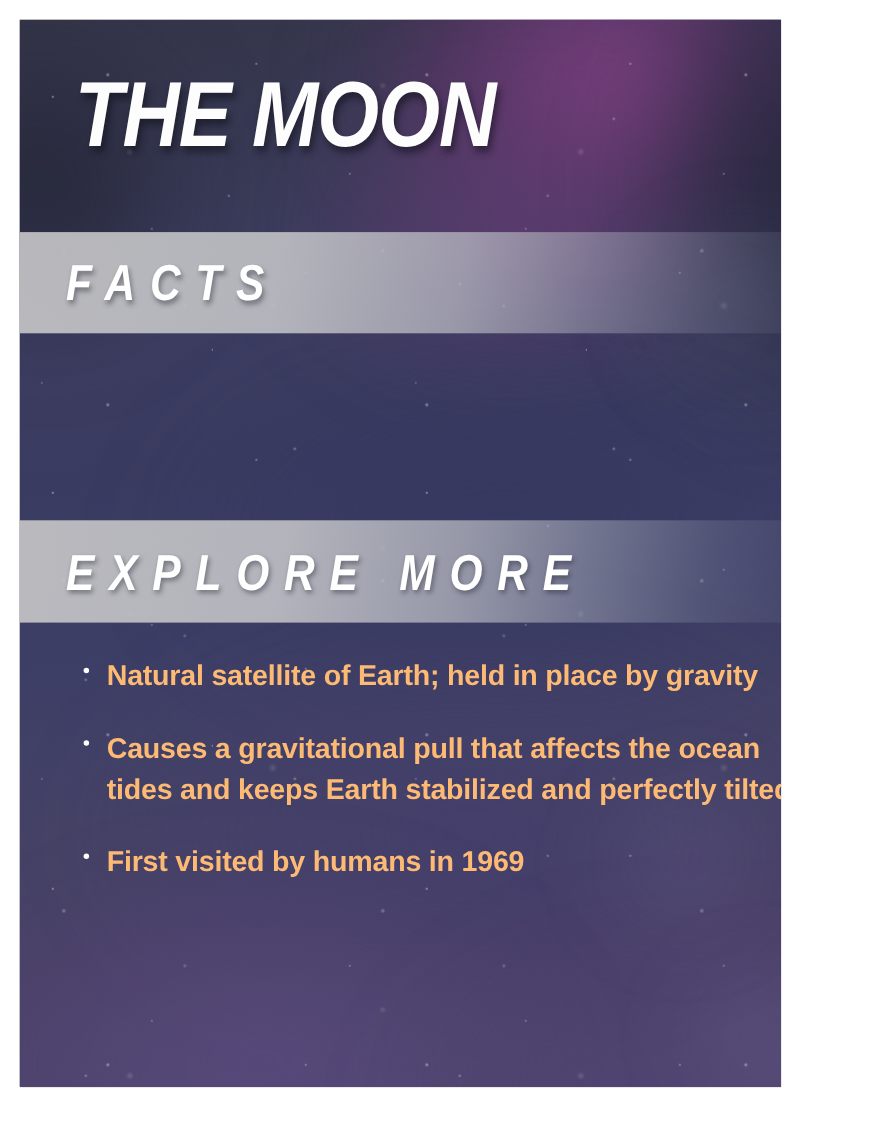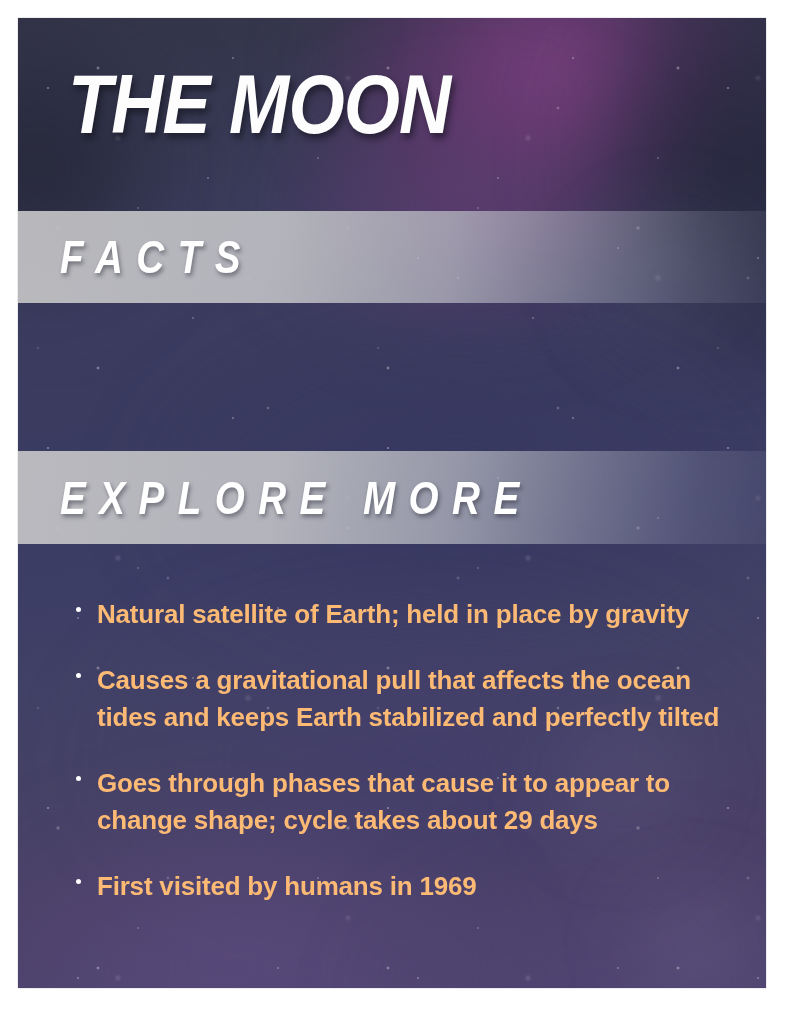--- a/index.html
+++ b/index.html
@@ -11,21 +11,21 @@
     width: 791px;
     height: 1024px;
     font-family: "Liberation Sans", sans-serif;
     overflow: hidden;
   }
 
   .poster {
     position: absolute;
     left: 18px;
     top: 18px;
-    width: 748px;
+    width: 692px;
     height: 970px;
     overflow: hidden;
     background: #3a3b52;
     box-shadow: 0 0 1px rgba(0,0,0,0.45);
   }
 
   
   .bg-base {
     position: absolute;
     inset: 0;
@@ -186,21 +186,21 @@
     color: #ffffff;
     letter-spacing: 16px;
     transform: scaleX(0.84);
     transform-origin: left center;
     text-shadow: 2px 3px 5px rgba(30,30,45,0.45);
     white-space: nowrap;
     padding-left: 50px;
   }
 
   #band-facts { top: 193px; height: 92px; }
-  #band-explore { top: 433px; height: 93px; }
+  #band-explore { top: 455px; height: 93px; }
 
   .facts {
     position: absolute;
     left: 58px;
     top: 298px;
     width: 690px;
   }
   .fact-line {
     color: #ffffff;
     font-size: 27.5px;
@@ -292,24 +292,18 @@
       <div class="bullet">
         <div class="bullet-dot">
             <span></span>
           </div>
         <div class="bullet-text">Causes a gravitational pull that affects the ocean tides and keeps Earth stabilized and perfectly tilted</div>
       </div>
       <div class="bullet">
         <div class="bullet-dot">
             <span></span>
           </div>
-        <div class="bullet-text">Goes through phases that cause it to appear to change shape; cycle takes about 29 days</div>
-      </div>
-      <div class="bullet">
-        <div class="bullet-dot">
-            <span></span>
-          </div>
         <div class="bullet-text">First visited by humans in 1969</div>
       </div>
     </div>
 
   </div>
 </div>
 
 </body></html>

